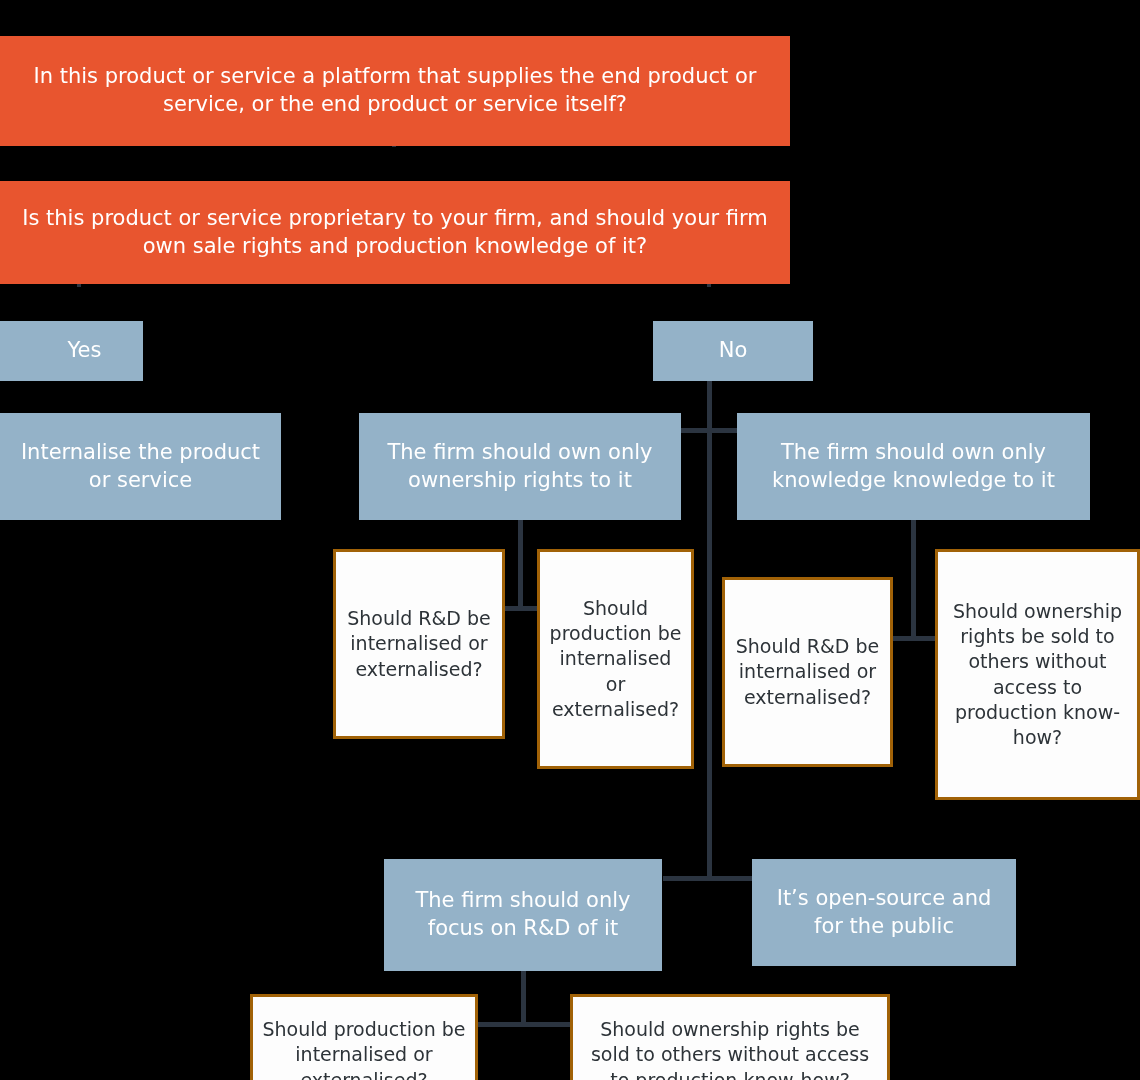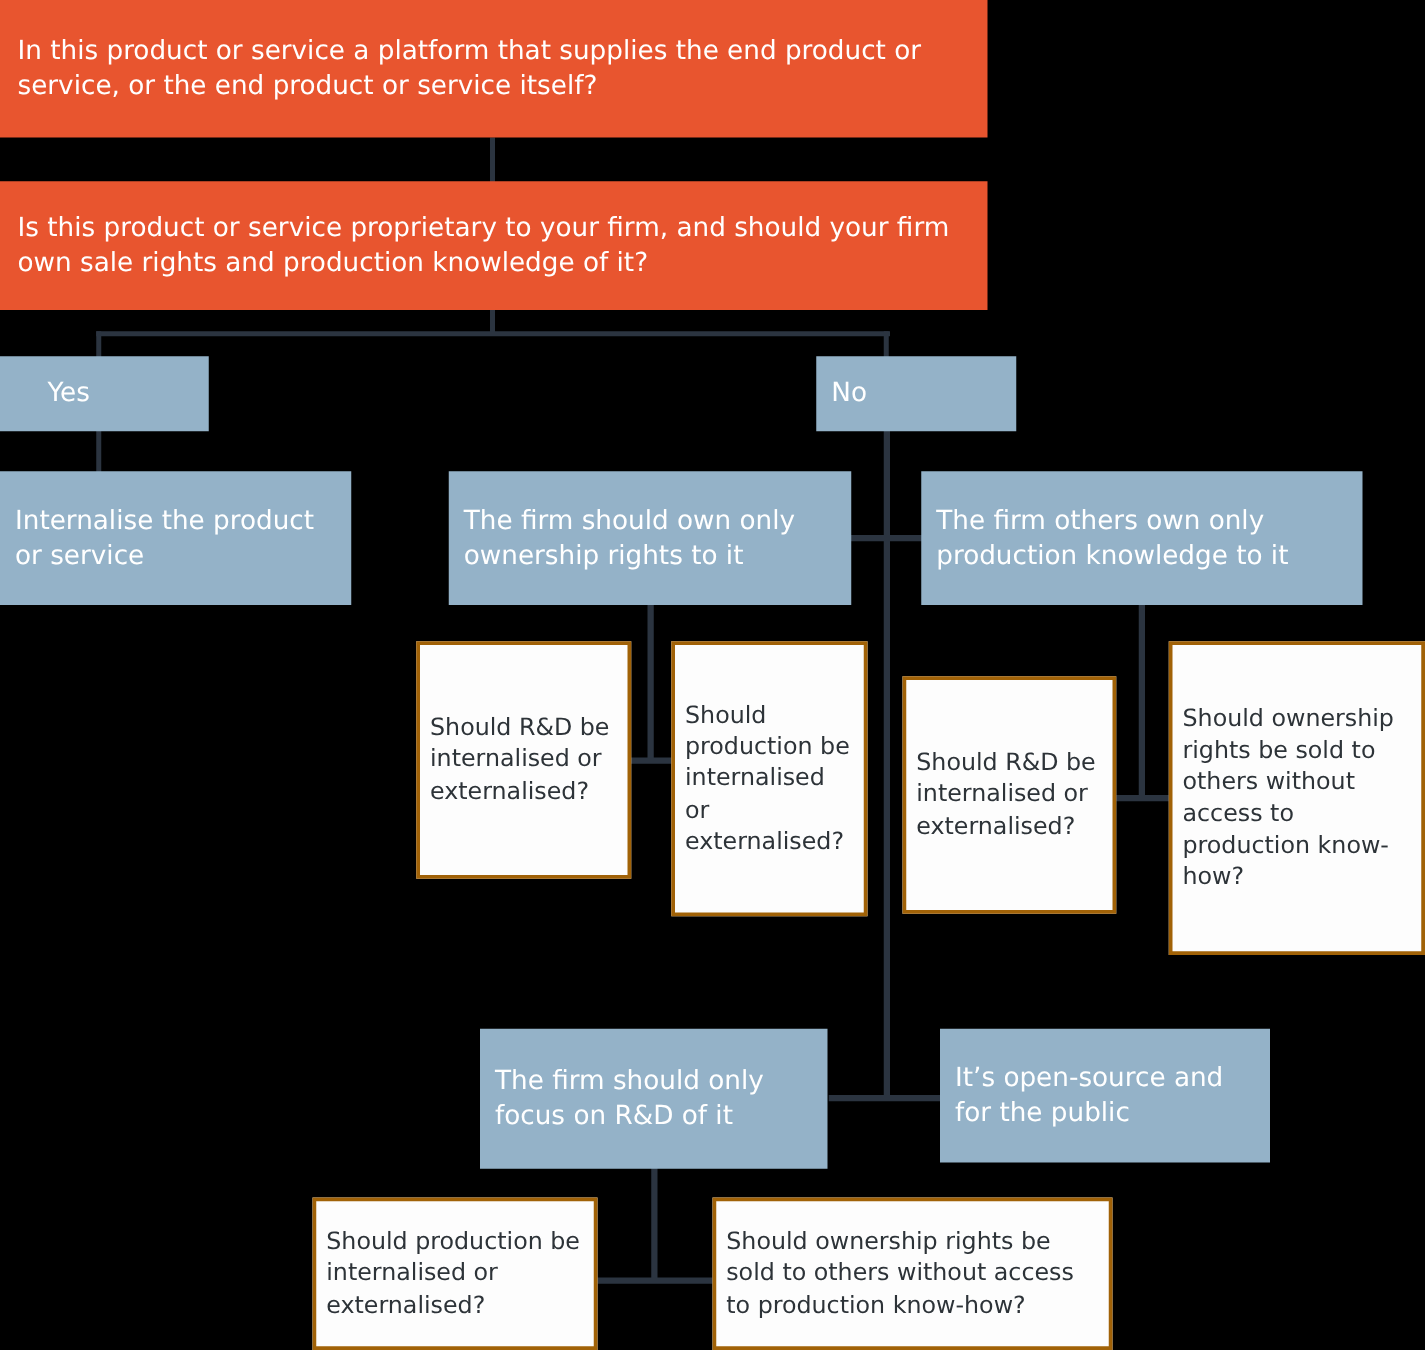--- a/index.html
+++ b/index.html
@@ -15,23 +15,24 @@
     width: 1140px;
     height: 1080px;
     background: #000000;
     overflow: hidden;
   }
   .node {
     position: absolute;
     display: flex;
     align-items: center;
     justify-content: center;
-    text-align: left;
+    text-align: center;
     box-sizing: border-box;
     line-height: 1.32;
+    margin-top: 36px;
   }
   .node-orange {
     background: #e8552f;
     color: #ffffff;
     font-size: 21px;
     padding: 4px 14px;
   }
   .node-blue {
     background: #94b2c8;
     color: #ffffff;
@@ -84,38 +85,38 @@
   <div class="conn" style="left:478px; top:1022px; width:92px; height:5px;"></div>
 
   <div class="node node-orange" style="left:0px; top:0px; width:790px; height:110px;">
     <span class="node-text">In this product or service a platform that supplies the end product or service, or the end product or service itself?</span>
   </div>
 
   <div class="node node-orange" style="left:0px; top:145px; width:790px; height:103px;">
     <span class="node-text">Is this product or service proprietary to your firm, and should your firm own sale rights and production knowledge of it?</span>
   </div>
 
-  <div class="node node-blue" style="left:0px; top:285px; width:167px; height:60px;padding-left:38px;">
+  <div class="node node-blue" style="left:0px; top:285px; width:143px; height:60px;padding-left:38px;">
     <span class="node-text">Yes</span>
   </div>
 
   <div class="node node-blue" style="left:653px; top:285px; width:160px; height:60px;">
     <span class="node-text">No</span>
   </div>
 
   <div class="node node-blue" style="left:0px; top:377px; width:281px; height:107px;">
     <span class="node-text">Internalise the product or service</span>
   </div>
 
   <div class="node node-blue" style="left:359px; top:377px; width:322px; height:107px;">
     <span class="node-text">The firm should own only ownership rights to it</span>
   </div>
 
   <div class="node node-blue" style="left:737px; top:377px; width:353px; height:107px;">
-    <span class="node-text">The firm others own only production knowledge to it</span>
+    <span class="node-text">The firm should own only knowledge knowledge to it</span>
   </div>
 
   <div class="node node-white" style="left:333px; top:513px; width:172px; height:190px;">
     <span class="node-text">Should R&amp;D be internalised or externalised?</span>
   </div>
 
   <div class="node node-white" style="left:537px; top:513px; width:157px; height:220px;">
     <span class="node-text">Should production be internalised or externalised?</span>
   </div>
 

